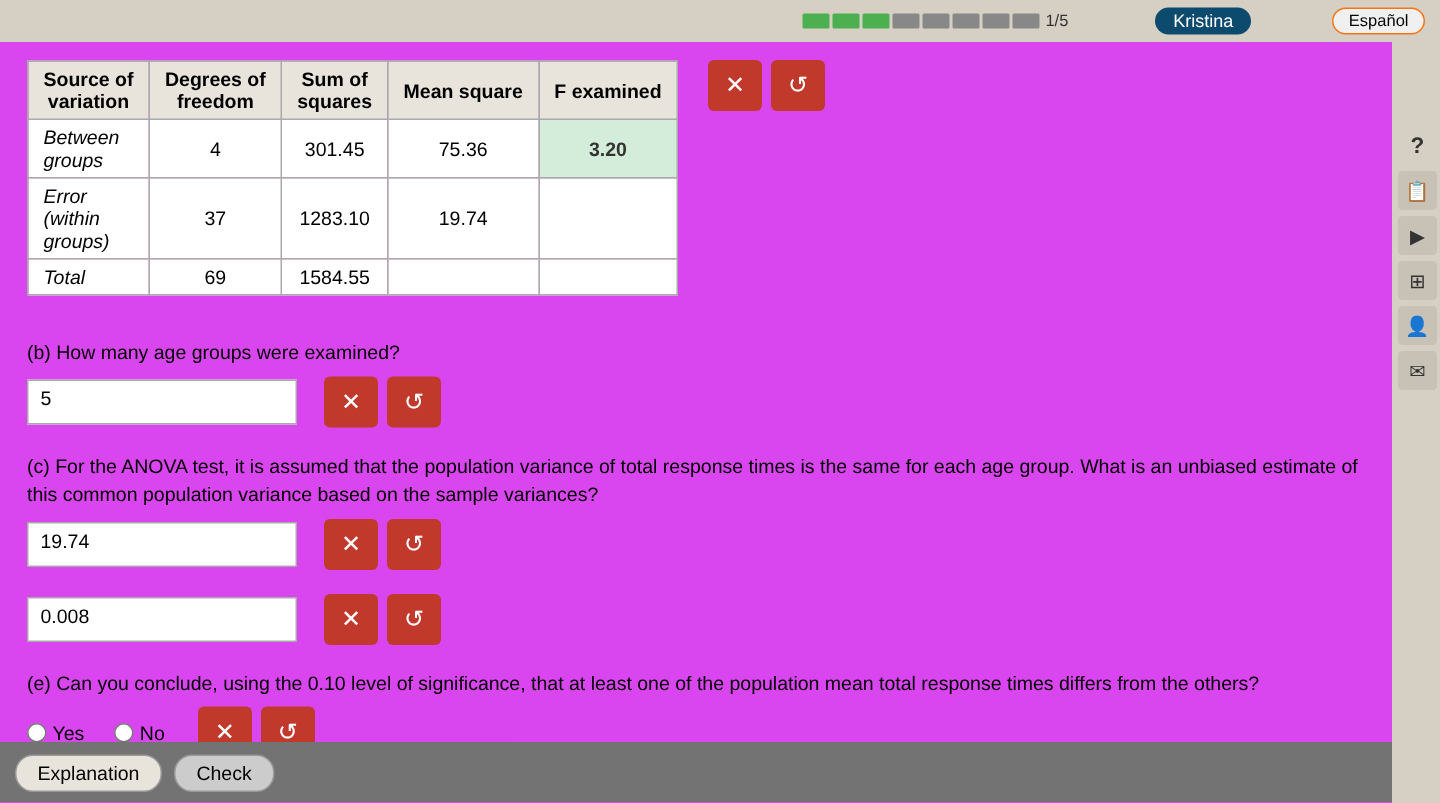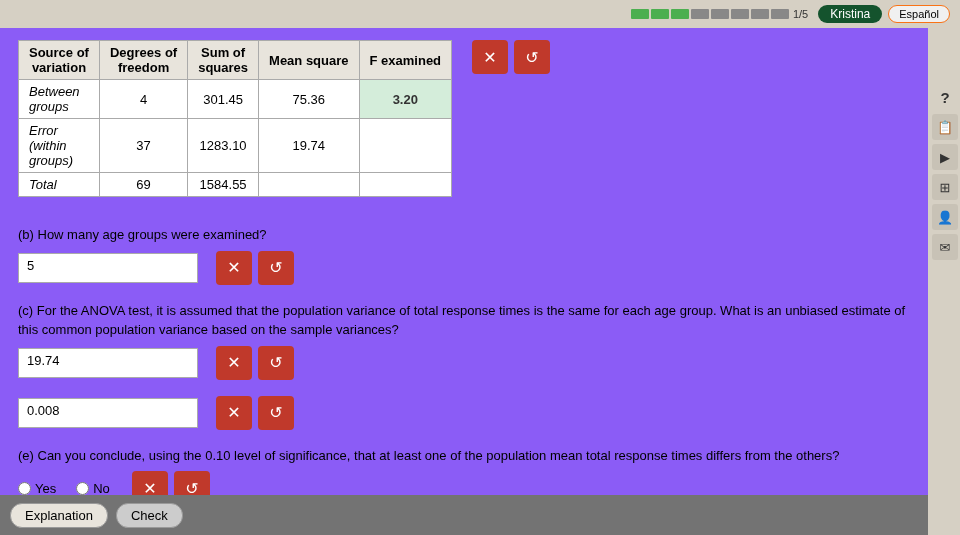--- a/index.html
+++ b/index.html
@@ -16,20 +16,21 @@
     
     .top-bar {
       position: absolute;
       top: 0; left: 0; right: 0;
       height: 28px;
       display: flex;
       align-items: center;
       justify-content: flex-end;
       padding: 0 10px;
       background: #d6d0c4;
+      gap: 48px;
     }
     .progress-bar-container {
       display: flex;
       align-items: center;
       gap: 4px;
     }
     .progress-segments {
       display: flex;
       gap: 2px;
     }
@@ -41,21 +42,21 @@
     }
     .progress-seg.active {
       background: #4caf50;
     }
     .progress-label {
       font-size: 11px;
       color: #333;
       margin-right: 10px;
     }
     .user-btn {
-      background: #14532d;
+      background: #0c4a6e;
       color: white;
       border: none;
       border-radius: 12px;
       padding: 2px 12px;
       font-size: 12px;
       cursor: pointer;
     }
     .lang-btn {
       background: #f0f0f0;
       border: 1px solid #f97316;
@@ -95,21 +96,21 @@
       font-size: 15px;
     }
 
     
     .main-content {
       position: absolute;
       top: 28px;
       left: 0;
       right: 32px;
       bottom: 0;
-      background: #8b5cf6;
+      background: #d946ef;
       overflow-y: auto;
       padding: 12px 18px 79px 18px;
     }
 
     
     .anova-table {
       border-collapse: collapse;
       margin-bottom: 14px;
       font-size: 13px;
     }

